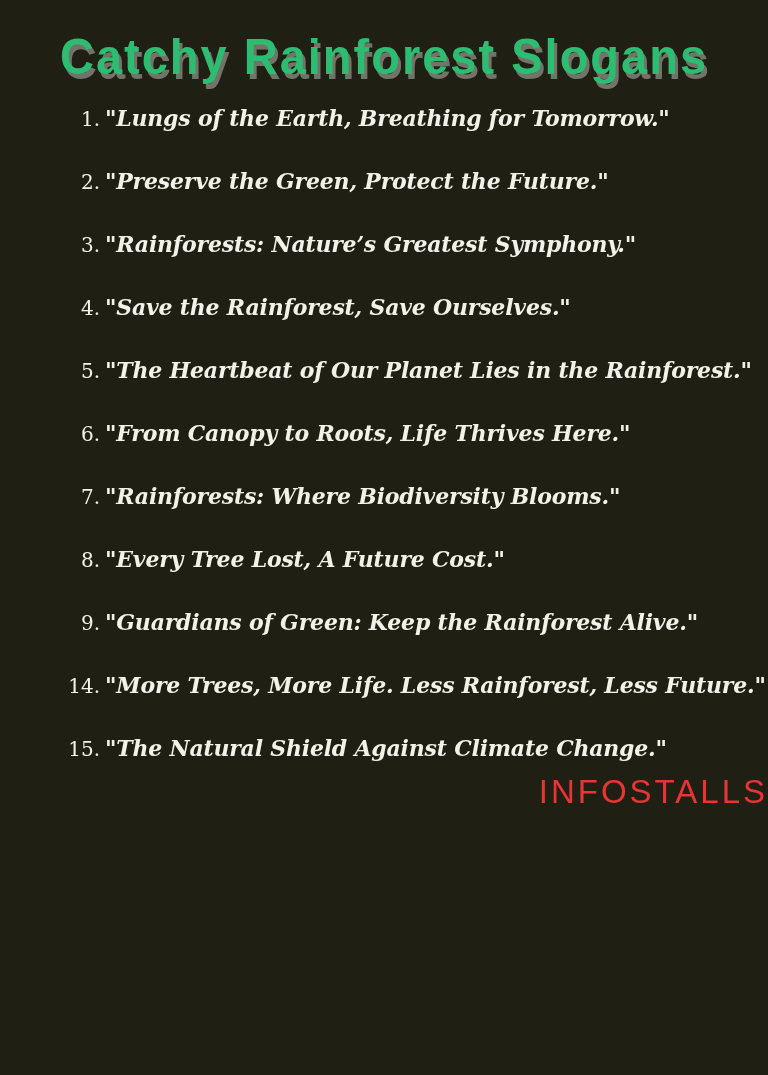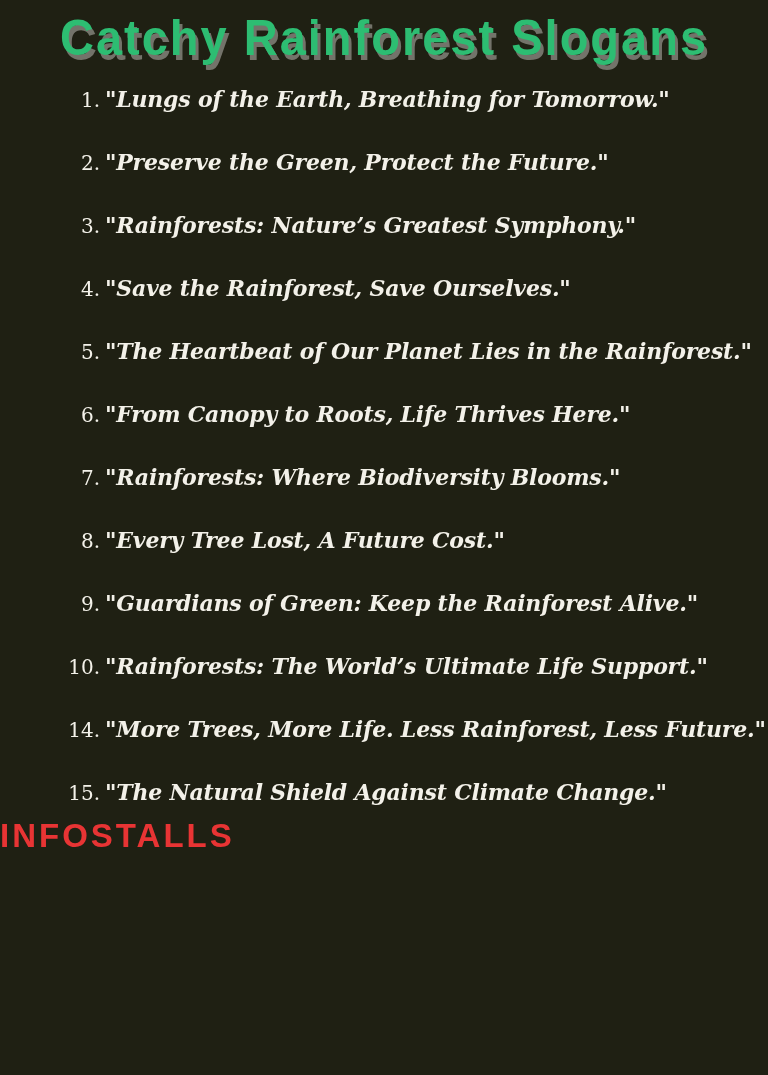--- a/index.html
+++ b/index.html
@@ -13,21 +13,21 @@
   html, body { width: 768px; height: 1075px; }
   body {
     background: var(--bg);
     font-family: "DejaVu Serif", serif;
     overflow: hidden;
   }
   .page {
     width: 768px;
     height: 1075px;
     position: relative;
-    padding-top: 8px;
+    padding-top: 27px;
   }
   .title {
     text-align: center;
     color: var(--title-color);
     font-family: "Liberation Sans", sans-serif;
     font-weight: 700;
     font-size: 47px;
     line-height: 60px;
     letter-spacing: 2px;
     text-shadow: 3px 4px 0 var(--title-shadow);
@@ -55,24 +55,24 @@
     font-family: "DejaVu Serif", serif;
   }
   .slogan {
     font-family: "DejaVu Serif", serif;
     font-style: italic;
     font-weight: 700;
     letter-spacing: -0.2px;
   }
   .footer-brand {
     margin-top: 10px;
-    text-align: left;
+    text-align: right;
     color: var(--footer-color);
     font-family: "Liberation Sans", sans-serif;
-    font-weight: 700;
+    font-weight: 400;
     font-size: 33px;
     letter-spacing: 3px;
   }
 </style>
 </head>
 <body>
 
 <div class="page">
   <h1 class="title">Catchy Rainforest Slogans</h1>
 
@@ -107,24 +107,20 @@
       </li>
       <li>
         <span class="num">8.</span>
         <span class="slogan">"Every Tree Lost, A Future Cost."</span>
       </li>
       <li>
         <span class="num">9.</span>
         <span class="slogan">"Guardians of Green: Keep the Rainforest Alive."</span>
       </li>
       <li>
-        <span class="num">10.</span>
-        <span class="slogan">"Rainforests: The World’s Ultimate Life Support."</span>
-      </li>
-      <li>
         <span class="num">14.</span>
         <span class="slogan">"More Trees, More Life. Less Rainforest, Less Future."</span>
       </li>
       <li>
         <span class="num">15.</span>
         <span class="slogan">"The Natural Shield Against Climate Change."</span>
       </li>
     </ol>
 
   <div class="footer-brand">INFOSTALLS</div>

